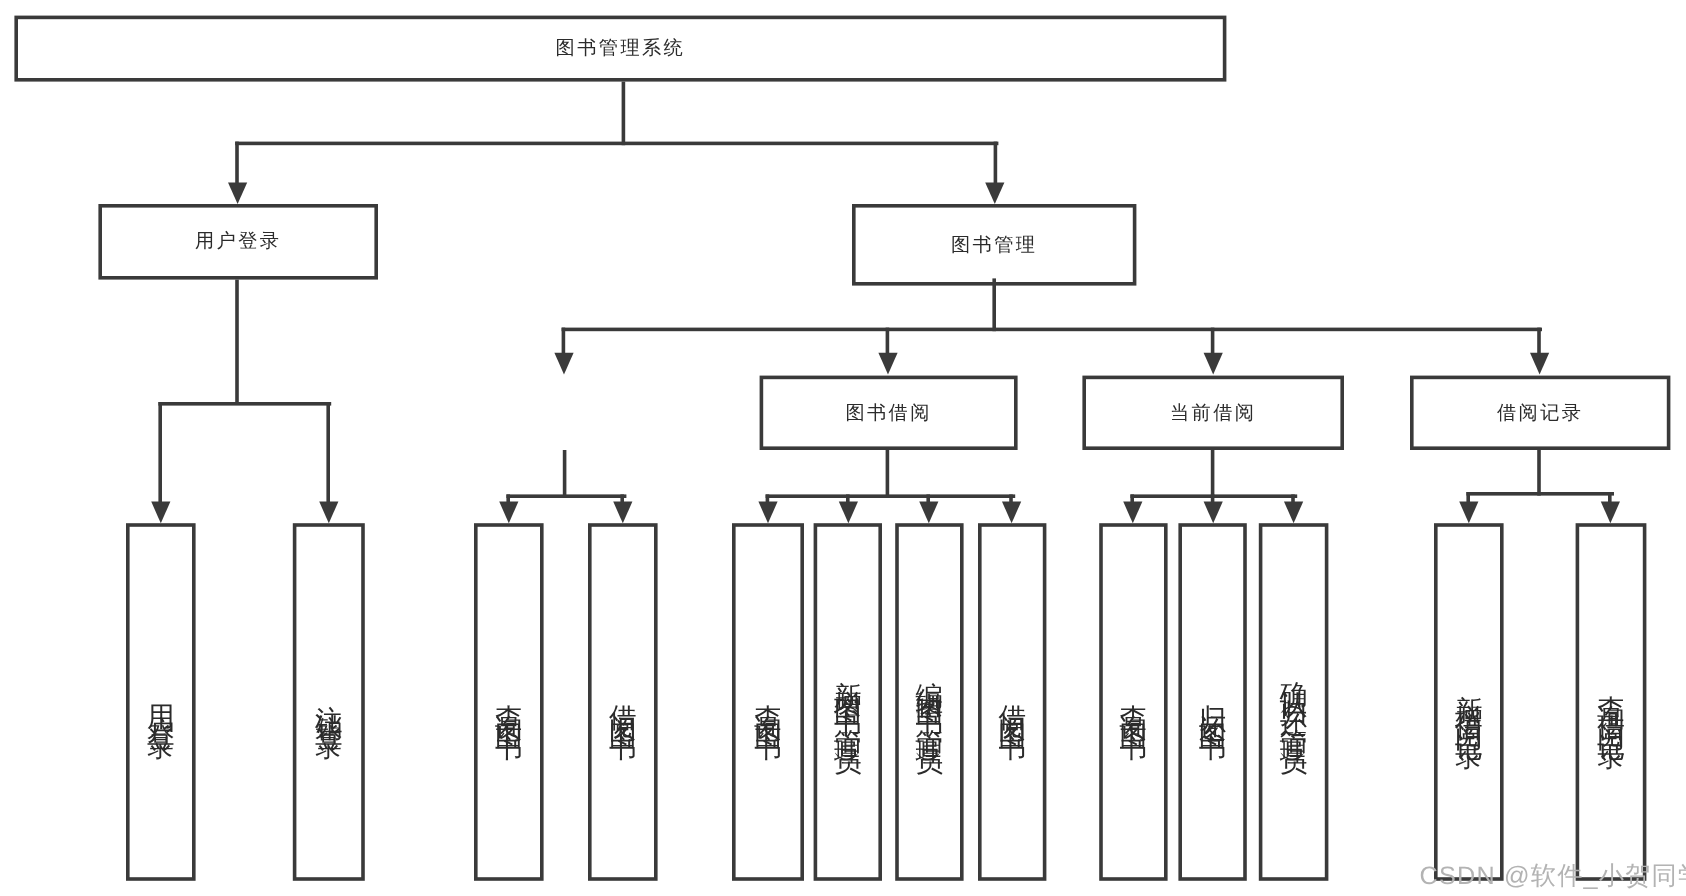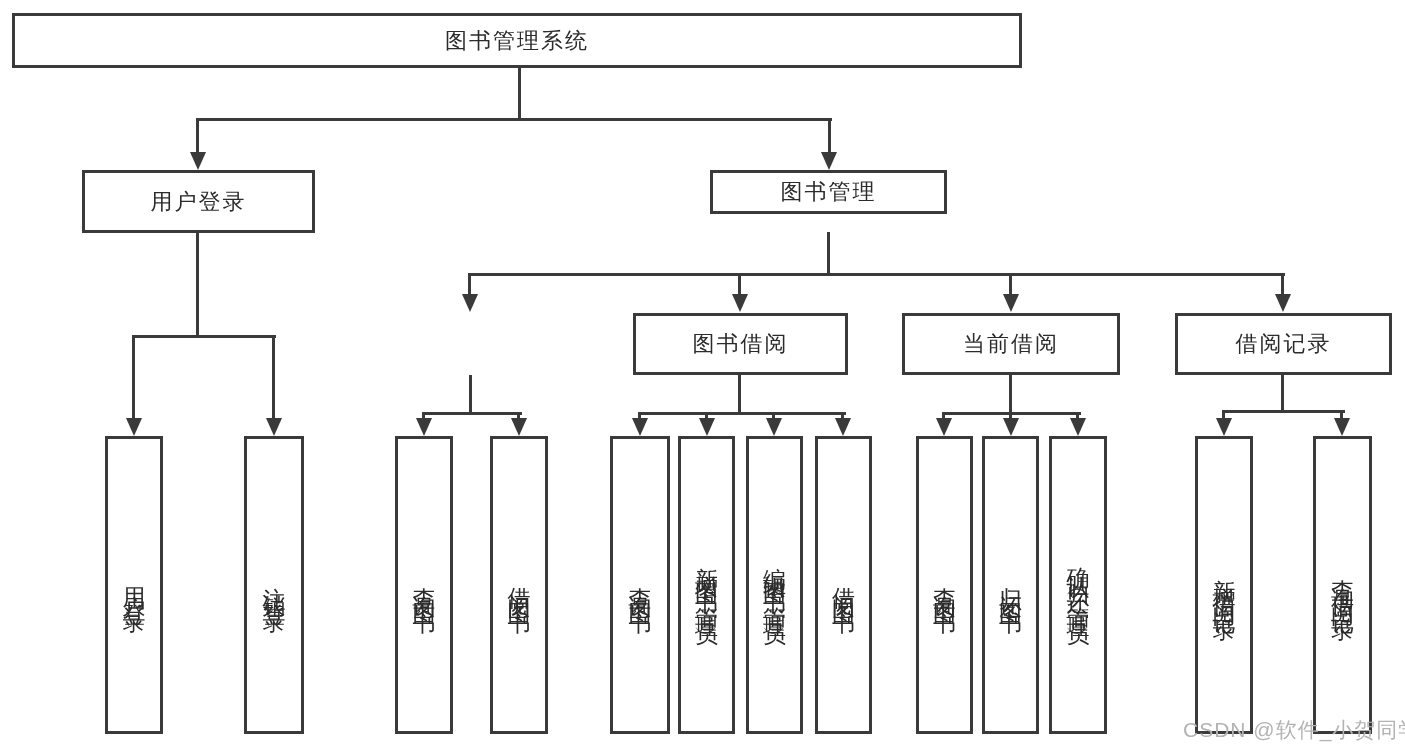--- a/index.html
+++ b/index.html
@@ -19,21 +19,21 @@
   .box{
     position:absolute;
     box-sizing:border-box;
     border:3px solid var(--line);
     background:#fff;
     display:flex;
     align-items:center;
     justify-content:center;
   }
   .htext{
-    font-size:22px;
+    font-size:16px;
     color:var(--text);
     letter-spacing:2px;
     white-space:nowrap;
   }
   .vtext{
     writing-mode:vertical-rl;
     text-orientation:mixed;
     font-size:23px;
     color:var(--text);
     letter-spacing:8px;
@@ -68,21 +68,21 @@
   <div class="vline" style="left:518px;top:68px;height:53px"></div>
   <div class="hline" style="left:196px;top:118px;width:636px"></div>
   <div class="vline" style="left:196px;top:118px;height:36px"></div>
   <div class="arrow" style="left:190px;top:152px"></div>
   <div class="vline" style="left:828px;top:118px;height:36px"></div>
   <div class="arrow" style="left:821px;top:152px"></div>
 
   <div class="box" style="left:82px;top:170px;width:233px;height:63px">
     <span class="htext">用户登录</span>
   </div>
-  <div class="box" style="left:710px;top:170px;width:237px;height:44px">
+  <div class="box" style="left:710px;top:170px;width:237px;height:68px">
     <span class="htext">图书管理</span>
   </div>
 
   <div class="vline" style="left:196px;top:233px;height:104px"></div>
   <div class="hline" style="left:132px;top:335px;width:144px"></div>
   <div class="vline" style="left:132px;top:335px;height:85px"></div>
   <div class="arrow" style="left:126px;top:418px"></div>
   <div class="vline" style="left:272px;top:335px;height:85px"></div>
   <div class="arrow" style="left:266px;top:418px"></div>
 

